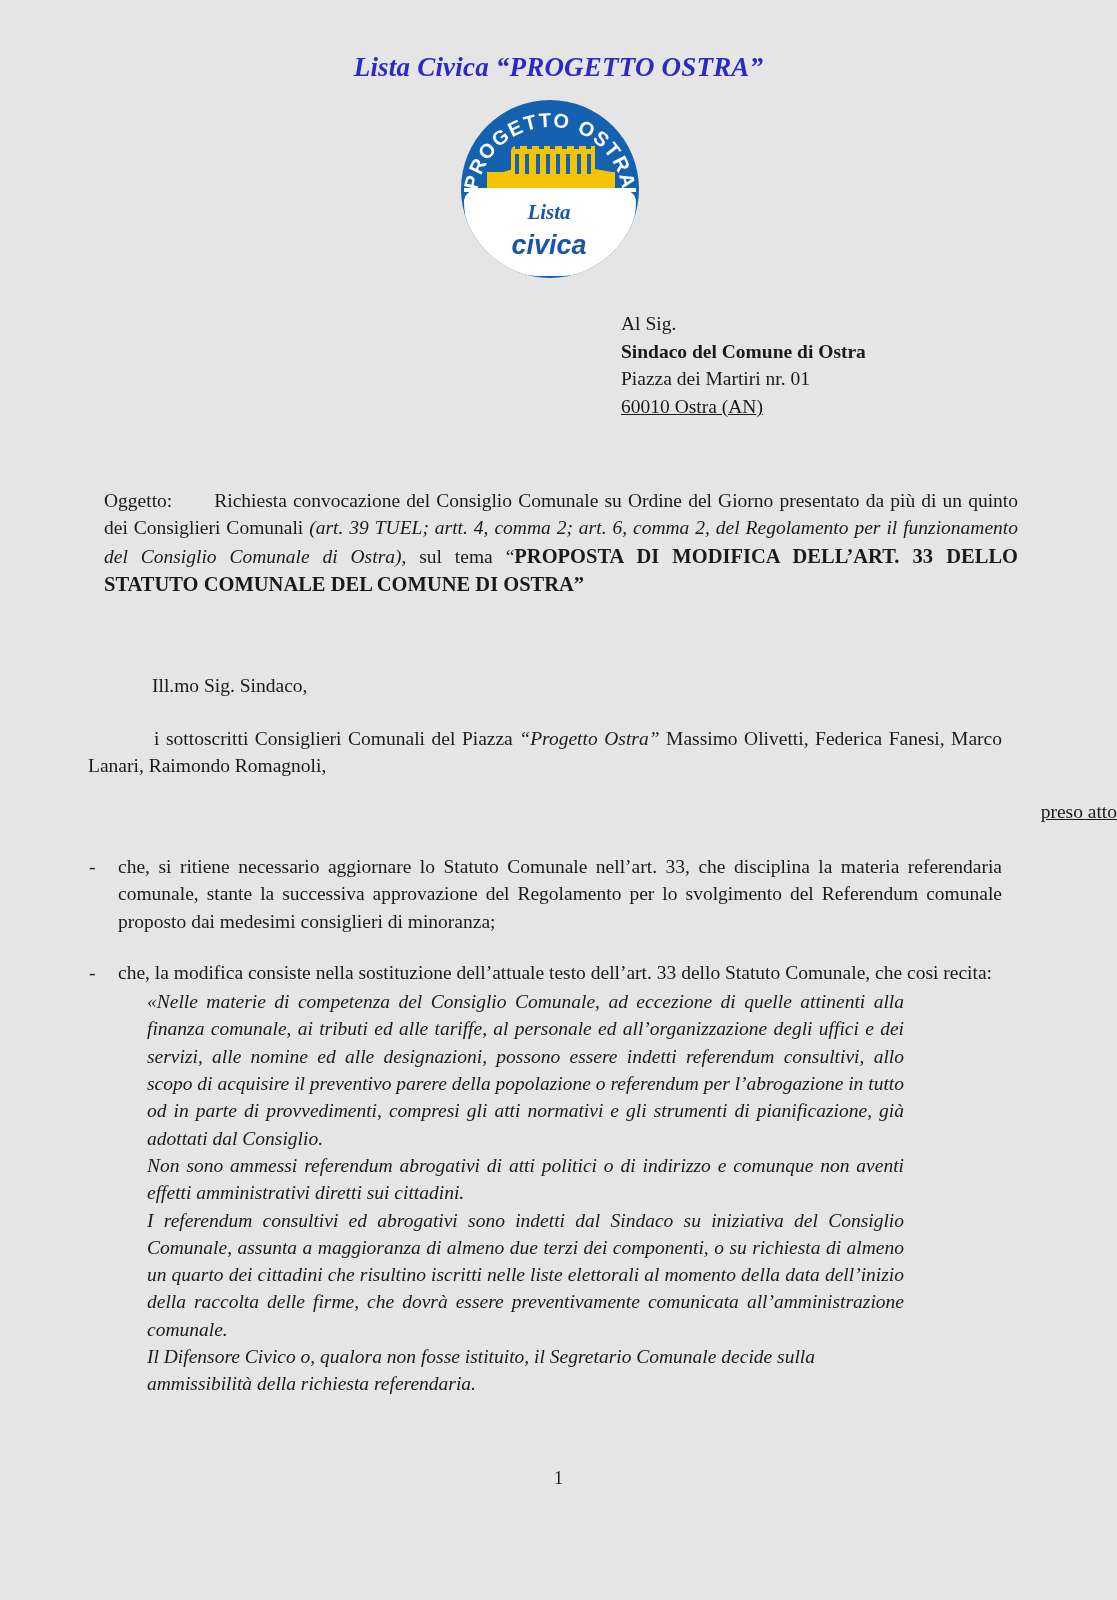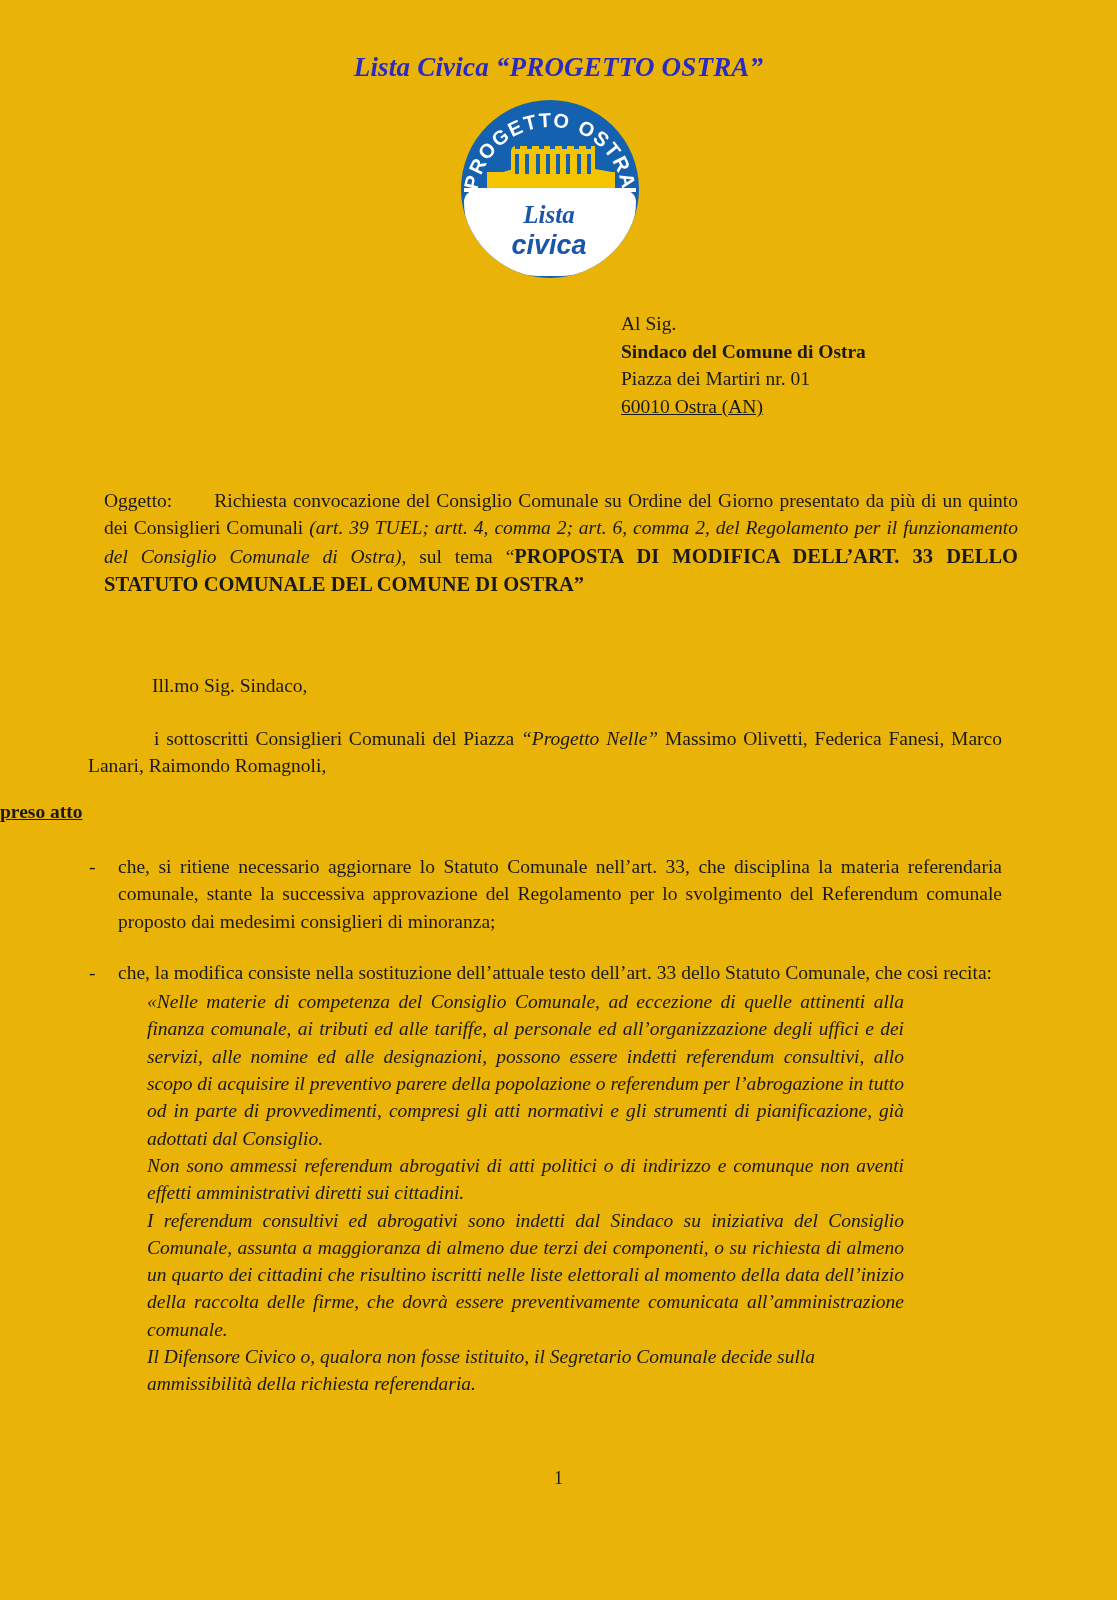--- a/index.html
+++ b/index.html
@@ -8,21 +8,21 @@
     background: #ffffff;
   }
   body {
     font-family: "Liberation Serif", "DejaVu Serif", serif;
     color: #1a1a1a;
   }
   .page {
     position: relative;
     width: 1117px;
     height: 1600px;
-    background: #eab308;
+    background: #e5e5e5;
     overflow: hidden;
   }
 
   
   .masthead {
     position: absolute;
     top: 52px;
     left: 0;
     width: 1117px;
     text-align: center;
@@ -165,21 +165,21 @@
   }
   .logo-lista {
     position: absolute;
     left: 0;
     top: 104px;
     width: 192px;
     text-align: center;
     font-family: "Liberation Serif", "DejaVu Serif", serif;
     font-style: italic;
     font-weight: bold;
-    font-size: 25px;
+    font-size: 21px;
     color: #1b55a8;
     line-height: 1.02;
   }
   .logo-civica {
     position: absolute;
     left: 0;
     top: 134px;
     width: 192px;
     text-align: center;
     font-family: Liberation Sans, sans-serif;
@@ -245,23 +245,23 @@
   }
   .intro .ind { display: inline-block; width: 66px; }
   .intro .it { font-style: italic; }
 
   
   .presoatto {
     position: absolute;
     left: 0;
     top: 801px;
     width: 1117px;
-    text-align: left;
-    font-size: 19.5px;
-    font-weight: bold;
+    text-align: right;
+    font-size: 19.5px;
+    font-weight: normal;
   }
   .presoatto span {
     text-decoration: underline;
   }
 
   
   .bullets {
     position: absolute;
     left: 88px;
     top: 853px;
@@ -372,21 +372,21 @@
 
   <div class="oggetto">
     <span class="lbl">Oggetto:</span><span class="gap"></span><span>Richiesta convocazione del Consiglio Comunale su Ordine del Giorno presentato da più di un quinto dei Consiglieri Comunali </span><span class="it">(art. 39 TUEL; artt. 4, comma 2; art. 6, comma 2, del Regolamento per il funzionamento del Consiglio Comunale di Ostra)</span><span>, sul tema “</span><span class="bigbold">PROPOSTA DI MODIFICA DELL’ART. 33 DELLO STATUTO COMUNALE DEL COMUNE DI OSTRA”</span>
   </div>
 
   <div class="salut">
     <span class="ind"></span><span>Ill.mo Sig. Sindaco,</span>
   </div>
 
   <div class="intro">
-    <span class="ind"></span><span>i sottoscritti Consiglieri Comunali del Piazza </span><span class="it">“Progetto Nelle”</span><span> Massimo Olivetti, Federica Fanesi, Marco Lanari, Raimondo Romagnoli,</span>
+    <span class="ind"></span><span>i sottoscritti Consiglieri Comunali del Piazza </span><span class="it">“Progetto Ostra”</span><span> Massimo Olivetti, Federica Fanesi, Marco Lanari, Raimondo Romagnoli,</span>
   </div>
 
   <div class="presoatto">
     <span>preso atto</span>
   </div>
 
   <div class="bullets">
     <div class="bullet">
       <span class="dash">-</span><span>che, si ritiene necessario aggiornare lo Statuto Comunale nell’art. 33, che disciplina la materia referendaria comunale, stante la successiva approvazione del Regolamento per lo svolgimento del Referendum comunale proposto dai medesimi consiglieri di minoranza;</span>
     </div>

